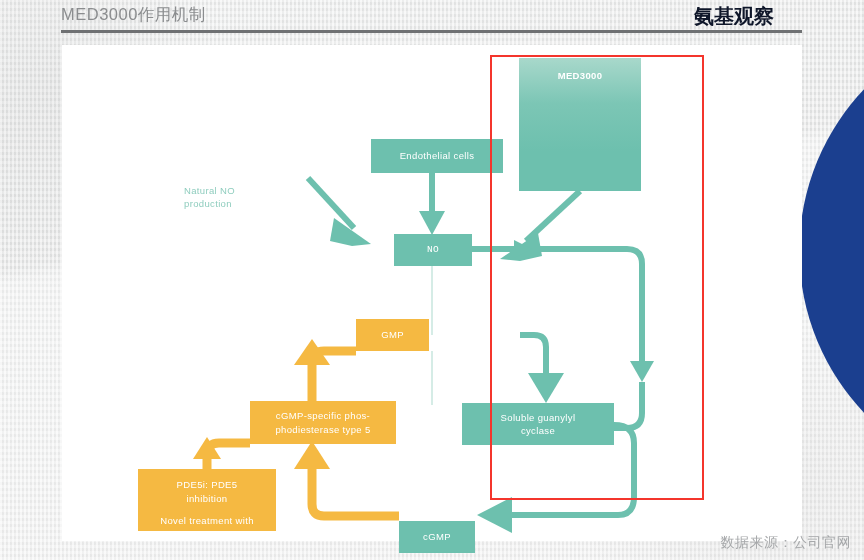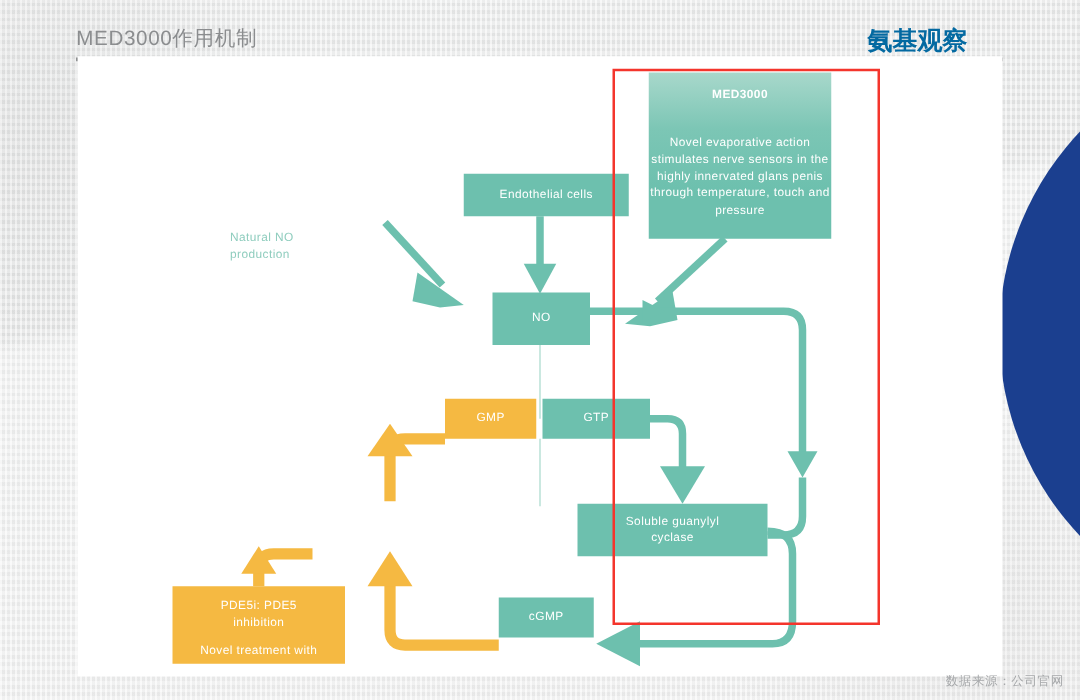--- a/index.html
+++ b/index.html
@@ -14,59 +14,59 @@
     position:absolute;inset:0;
     background:
       repeating-linear-gradient(90deg, rgba(255,255,255,.55) 0 2px, rgba(0,0,0,.012) 2px 4px),
       repeating-linear-gradient(0deg, rgba(255,255,255,.35) 0 3px, rgba(0,0,0,.010) 3px 6px),
       linear-gradient(170deg,#e9eaea 0%,#e3e4e4 38%,#eeefef 40%,#ededed 100%);
   }
   #bg-blotch1{position:absolute;left:0;top:0;width:230px;height:300px;background:radial-gradient(ellipse at 20% 30%, rgba(0,0,0,.035), rgba(0,0,0,0) 70%);}
   #bg-blotch2{position:absolute;right:0;bottom:0;width:300px;height:240px;background:radial-gradient(ellipse at 70% 70%, rgba(0,0,0,.03), rgba(0,0,0,0) 70%);}
 
   
-  #header{position:absolute;left:0;top:16px;width:864px;height:33px;}
+  #header{position:absolute;left:0;top:0;width:864px;height:33px;}
   #page-title{
     position:absolute;left:61px;top:4px;
     font-size:16.5px;color:#8b8d8f;letter-spacing:.5px;white-space:nowrap;
   }
   #header-rule{position:absolute;left:61px;top:30px;width:741px;height:3px;background:#6f7173;}
   #logo{position:absolute;left:664px;top:2px;width:137px;height:27px;display:flex;align-items:center;gap:4px;}
   #logo-mark{width:26px;height:26px;flex:0 0 auto;}
-  #logo-text{font-size:20px;font-weight:bold;color:#0369a1;letter-spacing:0px;line-height:26px;
+  #logo-text{font-size:20px;font-weight:bold;color:#0f172a;letter-spacing:0px;line-height:26px;
     font-family:"DejaVu Sans","Liberation Sans",sans-serif;}
 
   
   #slide{position:absolute;left:62px;top:45px;width:740px;height:496px;background:#ffffff;}
   #diagram{position:absolute;inset:0;}
 
   
-  #footer-source{position:absolute;right:13px;bottom:8px;font-size:10px;color:#a6a8aa;letter-spacing:.5px;}
+  #footer-source{position:absolute;right:13px;bottom:8px;font-size:14px;color:#a6a8aa;letter-spacing:.5px;}
 
   
   .node{position:absolute;box-sizing:border-box;display:flex;flex-direction:column;
         align-items:center;justify-content:center;color:#ffffff;text-align:center;
         font-size:9.5px;line-height:13.5px;letter-spacing:.35px;z-index:5;}
   .teal{background:#6dc0ae;}
   .orange{background:#f5b942;}
   .node .ttl{font-weight:bold;}
 
-  #node-med3000{left:457px;top:13px;width:146px;height:133px;padding:6px 1px 4px;justify-content:flex-start;
-    background:linear-gradient(180deg,#a8d8cb 0%,#7cc6b5 34%,#6dc0ae 70%,#6dc0ae 100%);gap:24px;}
+  #node-med3000{left:457px;top:13px;width:122px;height:133px;padding:6px 1px 4px;justify-content:flex-start;
+    background:linear-gradient(180deg,#a8d8cb 0%,#7cc6b5 34%,#6dc0ae 70%,#6dc0ae 100%);}
   #node-med3000 .ttl{margin-top:5px;margin-bottom:1px;}
   #node-nanc{left:155px;top:85px;width:130px;height:48px;}
   #node-endo{left:309px;top:94px;width:132px;height:34px;}
-  #node-no{left:332px;top:189px;width:78px;height:42px;}
+  #node-no{left:332px;top:189px;width:78px;height:32px;font-family:Liberation Mono, monospace;}
   #node-gmp{left:294px;top:274px;width:73px;height:32px;}
   #node-gtp{left:372px;top:274px;width:86px;height:32px;}
   #node-pde5{left:188px;top:356px;width:146px;height:43px;}
   #node-sgc{left:400px;top:358px;width:152px;height:42px;}
   #node-pde5i{left:76px;top:424px;width:138px;height:62px;justify-content:flex-start;padding-top:9px;}
   #node-pde5i .sub{margin-top:9px;}
-  #node-cgmp{left:337px;top:433px;width:76px;height:32px;}
+  #node-cgmp{left:337px;top:476px;width:76px;height:32px;}
 
   #label-natural-no{position:absolute;left:122px;top:139px;width:110px;color:#8fcdbe;
     font-size:9.5px;line-height:13px;letter-spacing:.35px;z-index:5;}
 
   
   #red-rect{position:absolute;left:428px;top:10px;width:214px;height:445px;
             border:2px solid #f4352c;box-sizing:border-box;z-index:9;background:transparent;}
 
   svg{position:absolute;inset:0;width:740px;height:496px;z-index:2;}
 </style>
@@ -137,40 +137,40 @@
 
       <path class="or" d="M145 424 L145 410 Q145 398 157 398 L188 398"></path>
       <polygon class="ofill" points="145,392 131,414 159,414"></polygon>
 
       <line class="tlthin" x1="370" y1="219" x2="370" y2="290"></line>
       <line class="tlthin" x1="370" y1="306" x2="370" y2="360"></line>
     </svg>
 
     <div class="node teal" id="node-med3000">
       <span class="ttl">MED3000</span>
-      <span class="sub">Novel evaporative action stimulates nerve sensors in the highly innervated glans penis through temperature, touch and pressure</span>
     </div>
 
 
     <div class="node teal" id="node-endo">
       <span>Endothelial cells</span>
     </div>
 
     <div class="node teal" id="node-no">
       <span>NO</span>
     </div>
 
     <div class="node orange" id="node-gmp">
       <span>GMP</span>
     </div>
 
-    <div class="node teal" id="node-gtp">
-      <span>GTP</span>
+
+    <div class="node orange" id="node-pde5">
+      <span>cGMP-specific phos-</span>
+      <span>phodiesterase type 5</span>
     </div>
-
 
     <div class="node teal" id="node-sgc">
       <span>Soluble guanylyl</span>
       <span>cyclase</span>
     </div>
 
     <div class="node orange" id="node-pde5i">
       <span>PDE5i: PDE5</span>
       <span>inhibition</span>
       <span class="sub">Novel treatment with</span>

